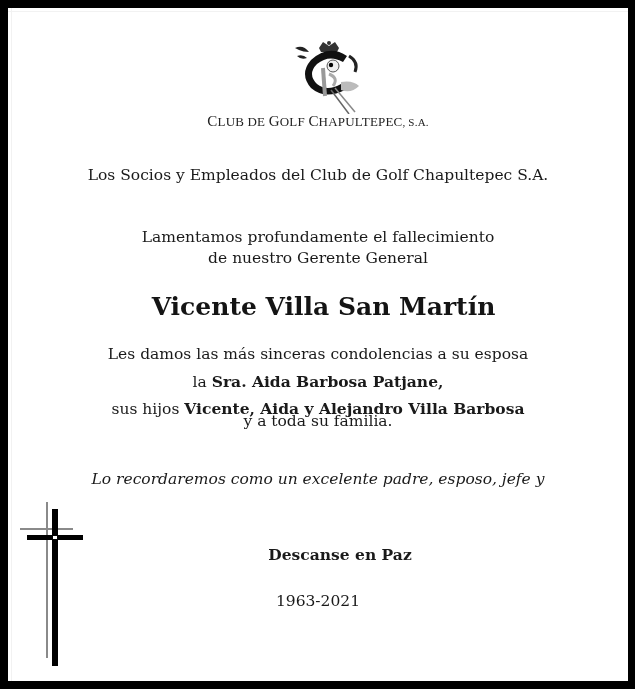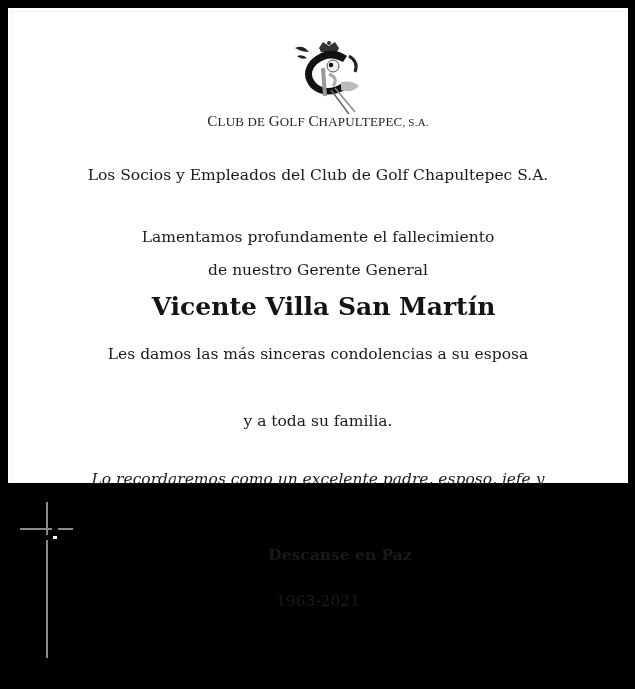--- a/index.html
+++ b/index.html
@@ -7,21 +7,21 @@
       width: 635px; height: 689px;
       background: #000;
       position: relative;
       overflow: hidden;
       font-family: "DejaVu Serif", "Liberation Serif", serif;
       color: #1a1a1a;
     }
     .card {
       position: absolute;
       left: 8px; top: 8px;
-      width: 620px; height: 475px;
+      width: 620px; height: 673px;
       background: #fff;
     }
     .inner-line-top {
       position: absolute; left: 0; right: 0; top: 3px; height: 1px; background: #f2f2f2;
     }
     .inner-line-left {
       position: absolute; top: 0; bottom: 0; left: 3px; width: 1px; background: #f2f2f2;
     }
     .logo {
       position: absolute;
@@ -41,21 +41,21 @@
     .club-name .sa { font-size: 11px; }
     .line {
       position: absolute;
       left: 0; right: 0;
       text-align: center;
       font-family: "DejaVu Serif", serif;
       white-space: nowrap;
     }
     .l-socios { top: 158px; font-size: 15.5px; }
     .l-lament1 { top: 220px; font-size: 15.5px; }
-    .l-lament2 { top: 241px; font-size: 15.5px; margin-top: 12px; }
+    .l-lament2 { top: 241px; font-size: 15.5px; }
     .l-name { top: 284px; font-size: 25px; font-weight: bold; color: #141414; padding-left: 11px; }
     .l-cond1 { top: 337px; font-size: 15.5px; }
     .l-cond2 { top: 364px; font-size: 15.5px; }
     .l-cond3 { top: 391px; font-size: 15.5px; }
     .l-cond4 { top: 404px; font-size: 15.5px; }
     .l-mem1 { top: 462px; font-size: 15.5px; font-style: italic; }
     .l-mem2 { top: 490px; font-size: 15.5px; font-style: italic; }
     .l-rip { top: 537px; font-size: 15.5px; font-weight: bold; margin-left: 44px; }
     .l-years { top: 584px; font-size: 15.5px; }
     .l-date { top: 613px; font-size: 15.5px; }
@@ -103,20 +103,26 @@
     <span class="big">C</span><span>LUB DE </span><span class="big">G</span><span>OLF </span><span class="big">C</span><span>HAPULTEPEC</span><span class="sa">, S.A.</span>
   </div>
 
   <div class="line l-socios">Los Socios y Empleados del Club de Golf Chapultepec S.A.</div>
   <div class="line l-lament1">Lamentamos profundamente el fallecimiento</div>
   <div class="line l-lament2">de nuestro Gerente General</div>
 
   <div class="line l-name">Vicente Villa San Martín</div>
 
   <div class="line l-cond1">Les damos las más sinceras condolencias a su esposa</div>
+  <div class="line l-cond2">
+    <span>la </span><b>Sra. Aida Barbosa Patjane,</b>
+  </div>
+  <div class="line l-cond3">
+    <span>sus hijos </span><b>Vicente, Aida y Alejandro Villa Barbosa</b>
+  </div>
   <div class="line l-cond4">y a toda su familia.</div>
 
   <div class="line l-mem1">Lo recordaremos como un excelente padre, esposo, jefe y</div>
 
   <div class="line l-rip">Descanse en Paz</div>
   <div class="line l-years">1963-2021</div>
 
   <div class="cross">
     <div class="g-v"></div>
     <div class="g-h"></div>

